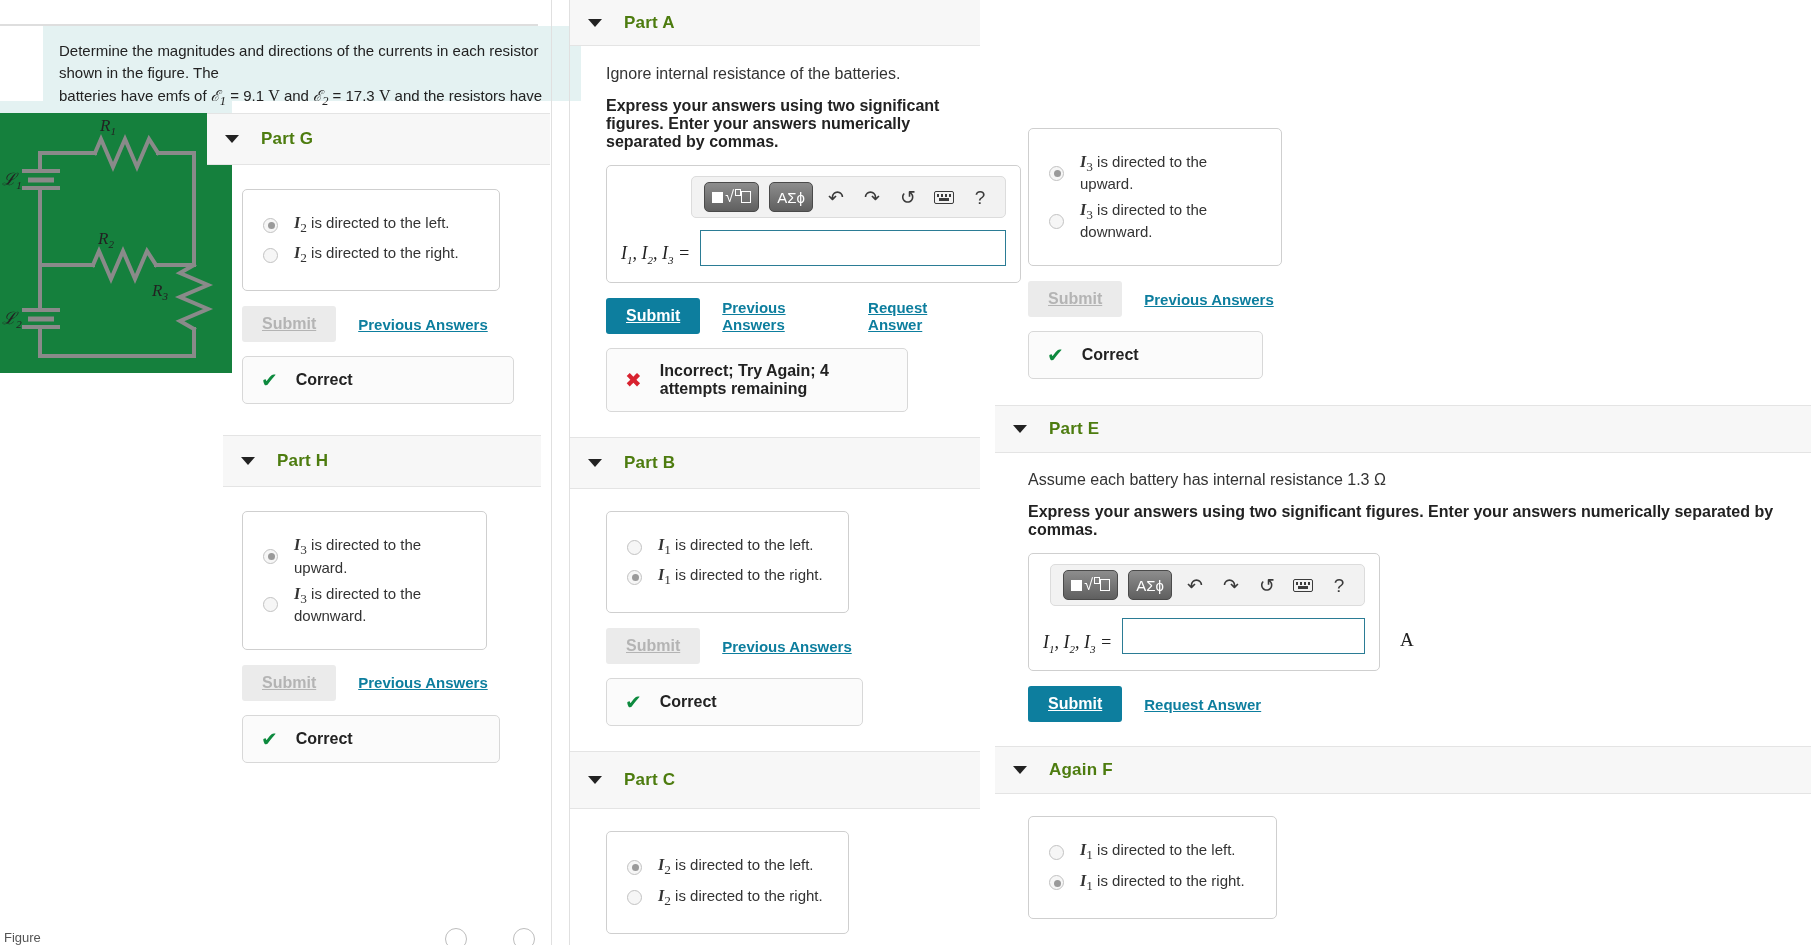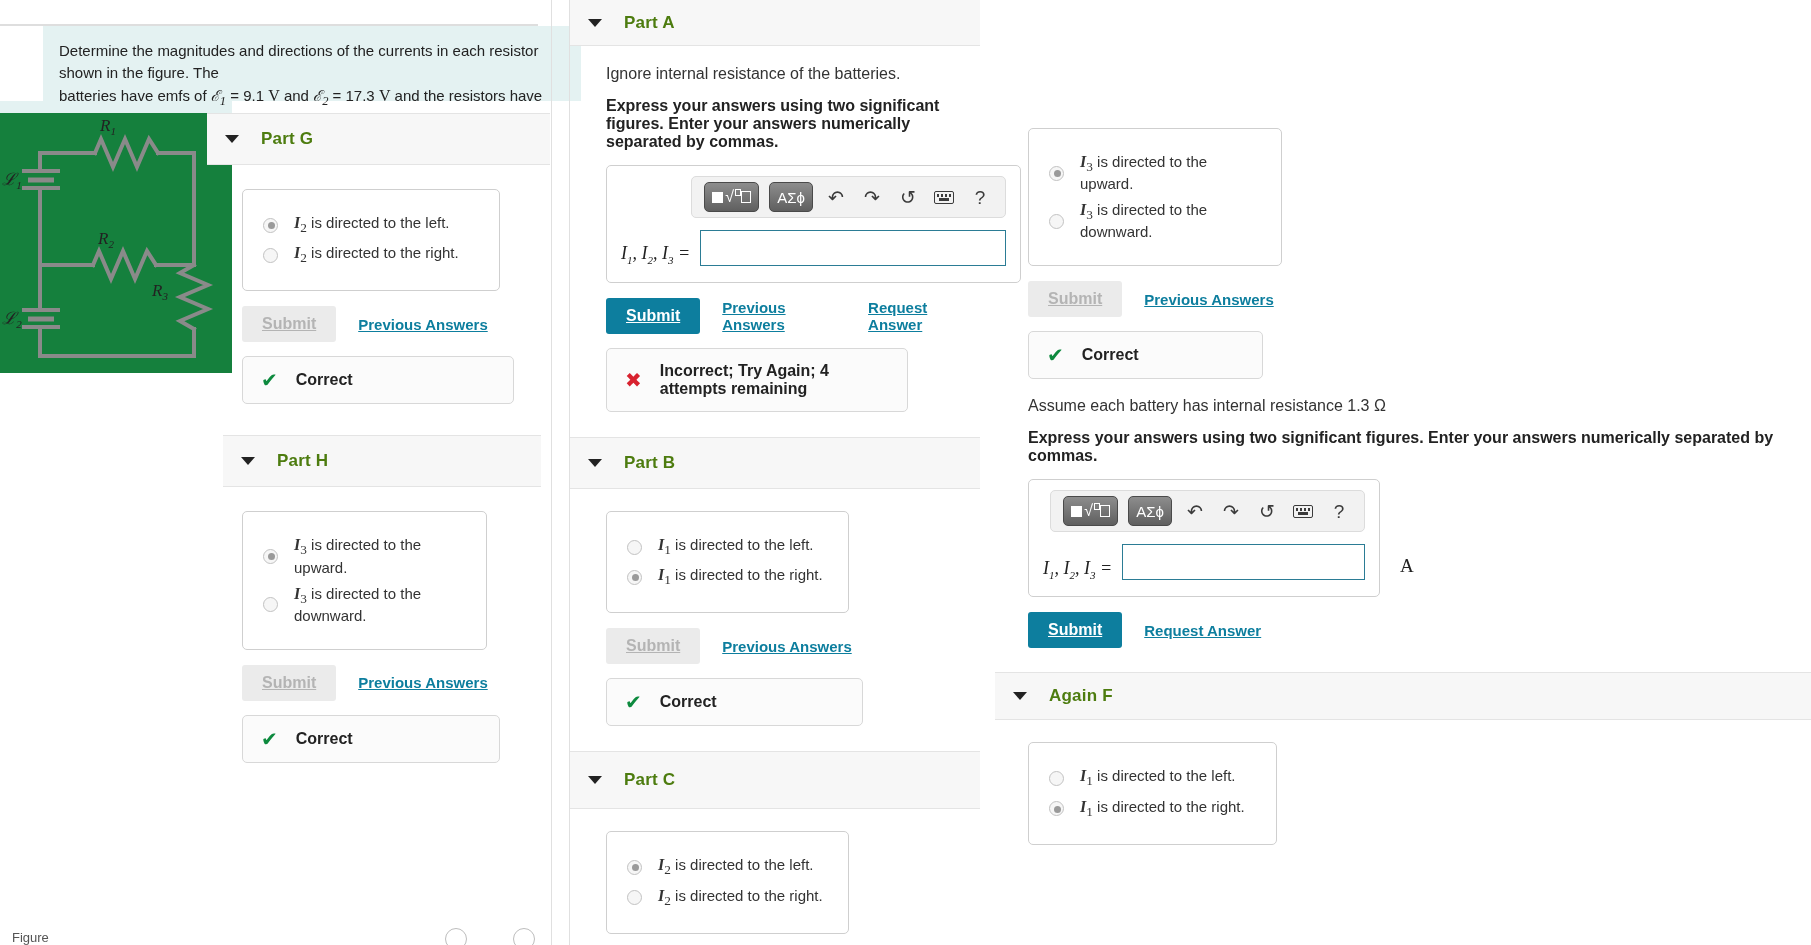--- a/index.html
+++ b/index.html
@@ -215,21 +215,21 @@
   #col-mid   { position: absolute; left: 570px; top: 0px;   width: 410px; }
   #col-right { position: absolute; left: 995px; top: 106px; width: 816px; }
 
   .col-divider { position:absolute; background:#e0e0e0; width:1px; }
 
   
   #sep-1 { left: 551px; top: 0; height: 945px; }
   #sep-2 { left: 569px; top: 0; height: 945px; }
 
   .bottom-fig-label {
-    position: absolute; left: 12px; top: 930px;
+    position: absolute; left: 4px; top: 930px;
     font-size: 13px; color: #555; text-align: right;
   }
   .circle-btn {
     position: absolute; width: 22px; height: 22px; border-radius: 50%;
     border: 1px solid #bdbdbd; background: #fff;
   }
 </style>
 </head>
 <body>
 
@@ -484,20 +484,24 @@
       <div class="btnrow">
         <button class="btn-submit disabled">Submit</button>
         <span class="linkbtn">Previous Answers</span>
       </div>
       <div class="statusbox" style="width:235px;">
         <span class="status-ic ok">✔</span>
         <span class="status-txt">Correct</span>
       </div>
     </div>
 
+    <div class="part-header" style="margin-top:26px; height:48px;">
+      <div class="caret"></div>
+      <div class="part-title">Part E</div>
+    </div>
     <div style="padding:18px 0 0 33px;">
       <div class="prompt-normal">Assume each battery has internal resistance 1.3 Ω</div>
       <div class="prompt-bold">Express your answers using two significant figures. Enter your answers numerically separated by commas.</div>
 
       <div class="answer-card" style="width:352px;">
         <div style="display:flex; justify-content:flex-end;">
           <div class="mathbar">
             <span class="mbtn">
                 <span class="sq"></span>
                 <span style="font-size:16px;position:relative;">√<span class="sq-small"></span></span>

